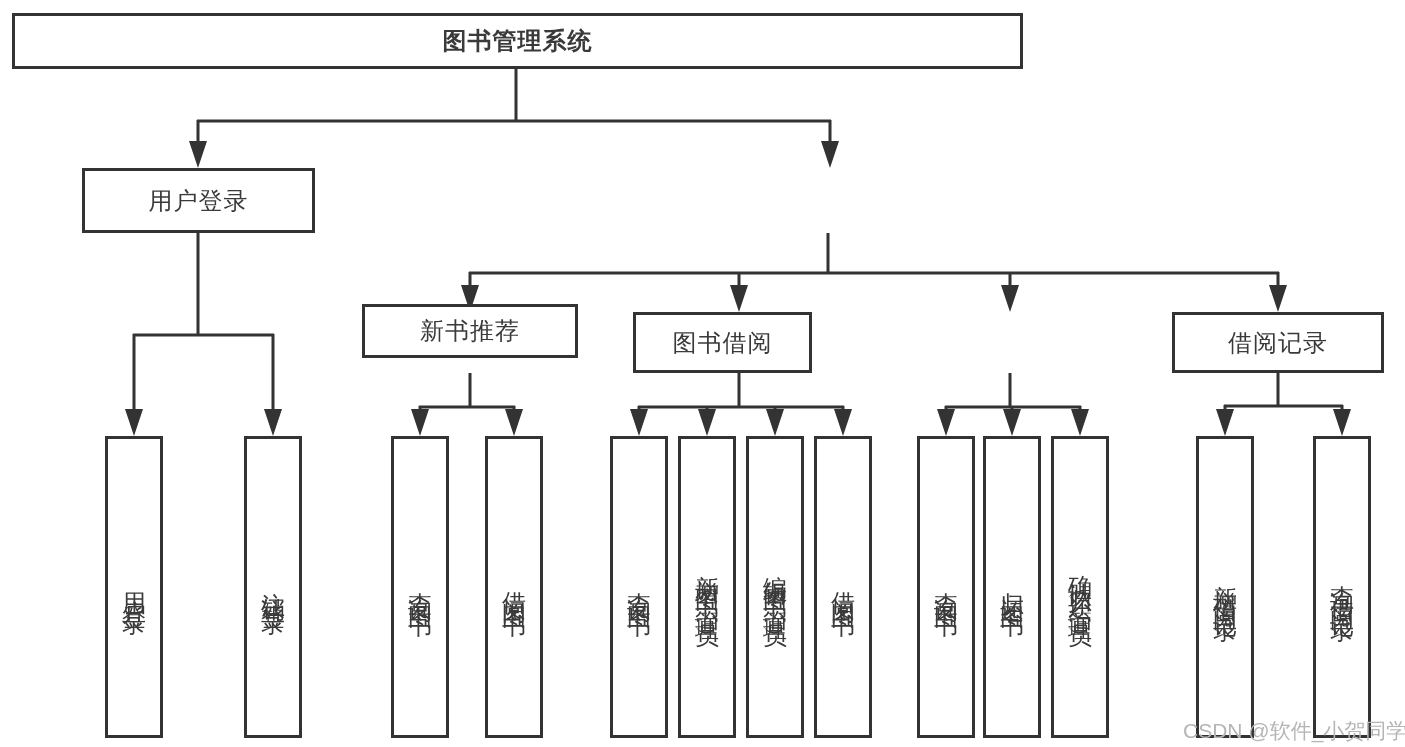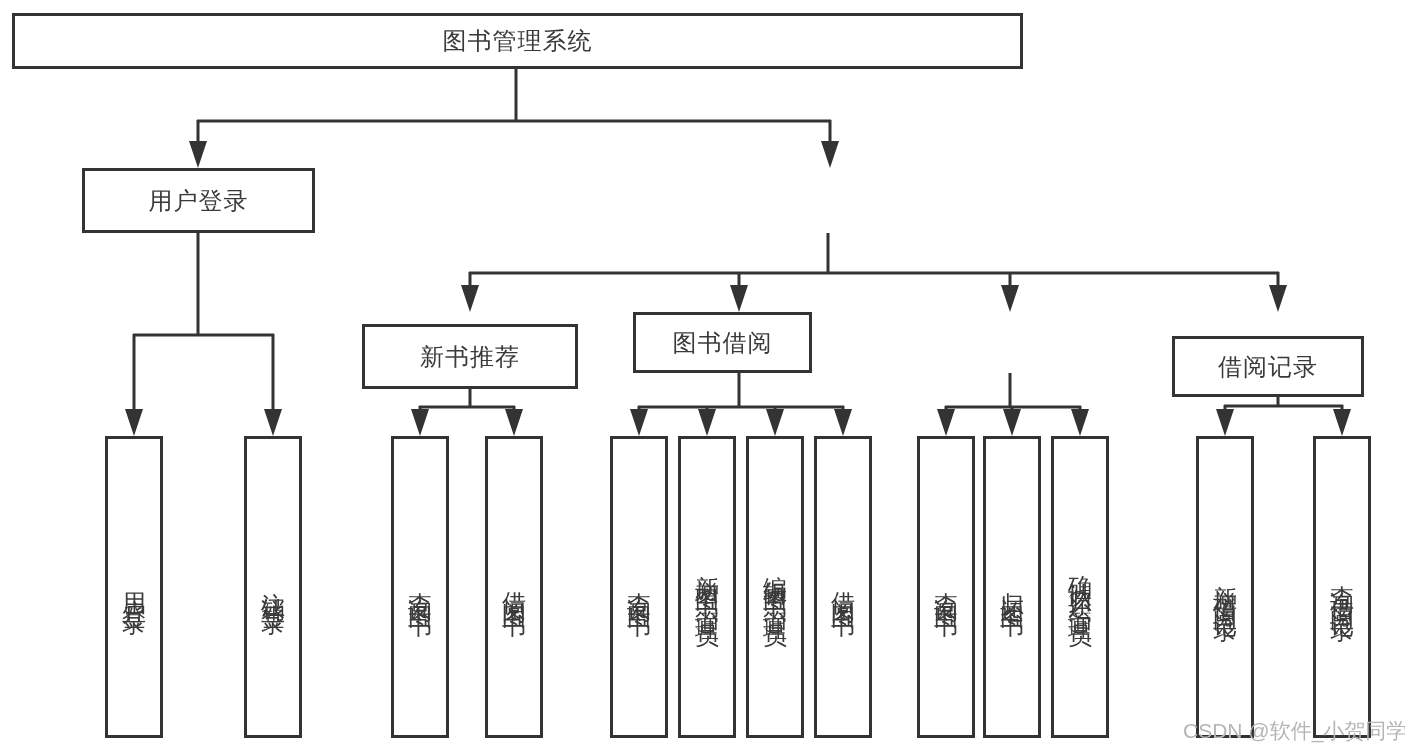--- a/index.html
+++ b/index.html
@@ -41,27 +41,27 @@
     writing-mode: vertical-rl;
     text-orientation: mixed;
     font-size: 24px;
     line-height: 1;
     letter-spacing: 7px;
     width: 58px;
     height: 302px;
     top: 436px;
   }
   .node.v span { display: inline-block; }
-  .root-box   { left: 12px;  top: 13px;  width: 1011px; height: 56px; }
+  .root-box   { left: 12px;  top: 13px;  width: 1011px; height: 56px; font-weight: bold; }
   .l2-a       { left: 82px;  top: 168px; width: 233px;  height: 65px; }
   .l2-b       { left: 711px; top: 168px; width: 235px;  height: 65px; }
-  .l3-0 { left: 362px;  top: 324px; width: 216px; height: 65px; }
+  .l3-0 { left: 362px;  top: 304px; width: 216px; height: 54px; }
   .l3-1 { left: 633px;  top: 312px; width: 179px; height: 61px; }
   .l3-2 { left: 904px;  top: 312px; width: 212px; height: 61px; }
-  .l3-3 { left: 1172px; top: 312px; width: 192px; height: 61px; margin-top: 24px; }
+  .l3-3 { left: 1172px; top: 312px; width: 212px; height: 61px; }
   .lf-a1 { left: 105px;  }
   .lf-a2 { left: 244px;  }
   .lf-b1 { left: 391px;  }
   .lf-b2 { left: 485px;  }
   .lf-c1 { left: 610px;  }
   .lf-c2 { left: 678px;  }
   .lf-c3 { left: 746px;  }
   .lf-c4 { left: 814px;  }
   .lf-d1 { left: 917px;  }
   .lf-d2 { left: 983px;  }

